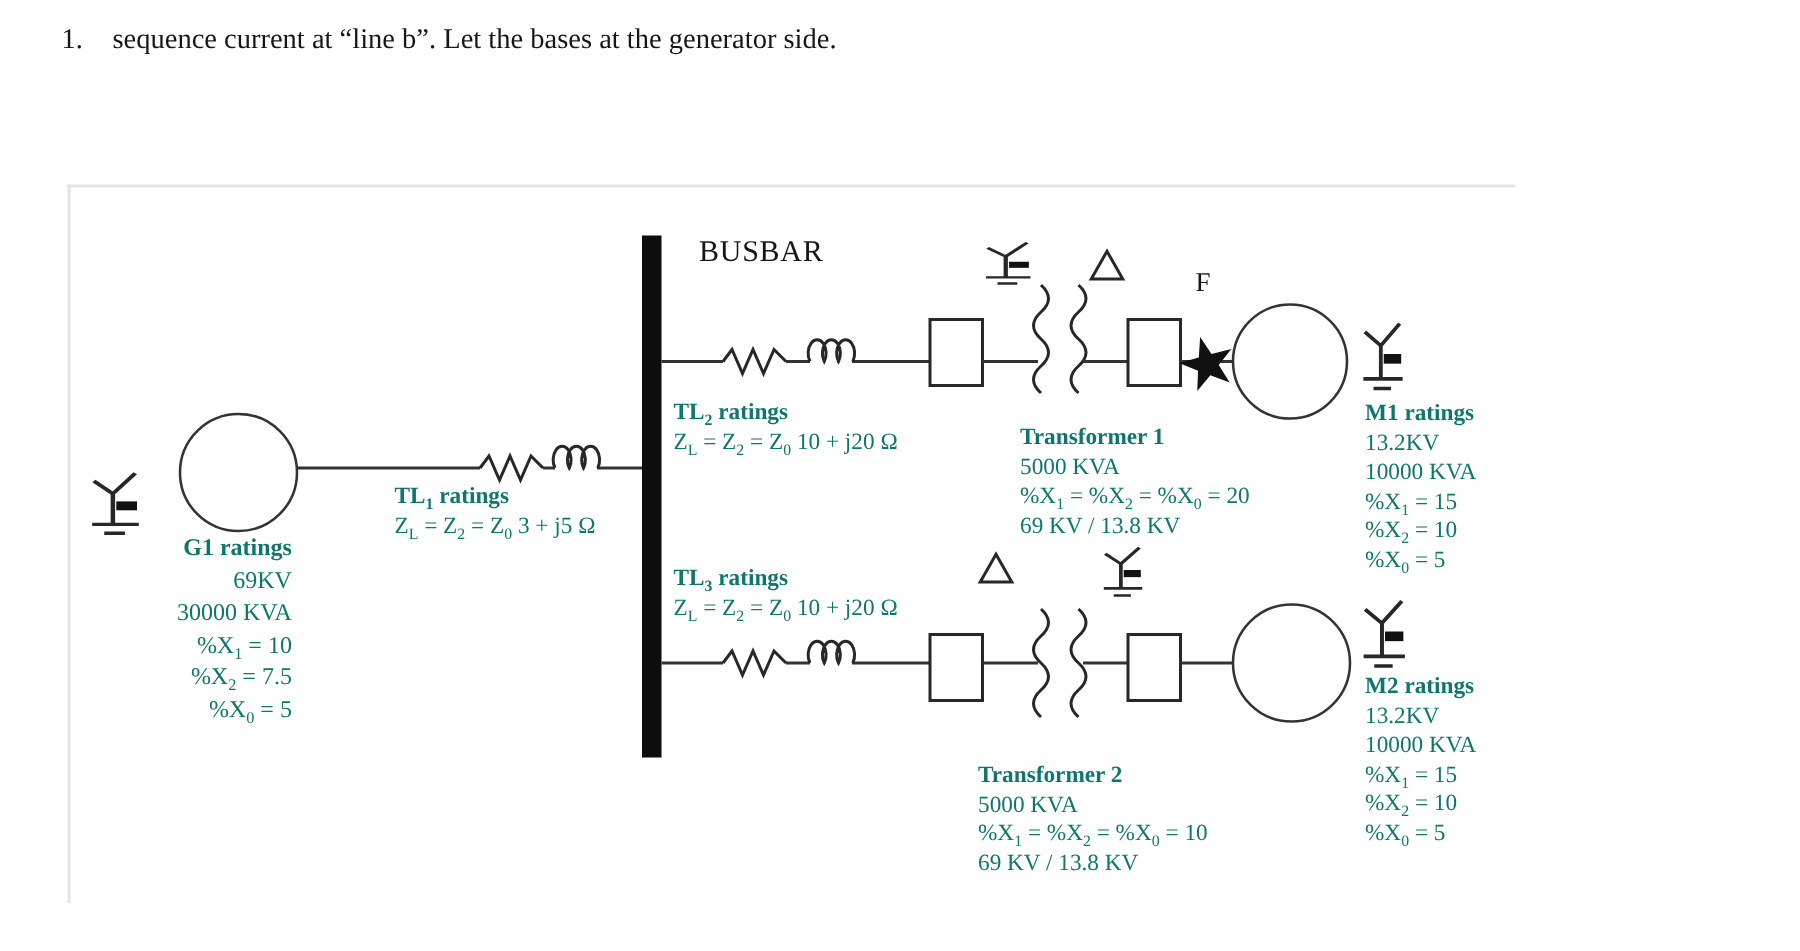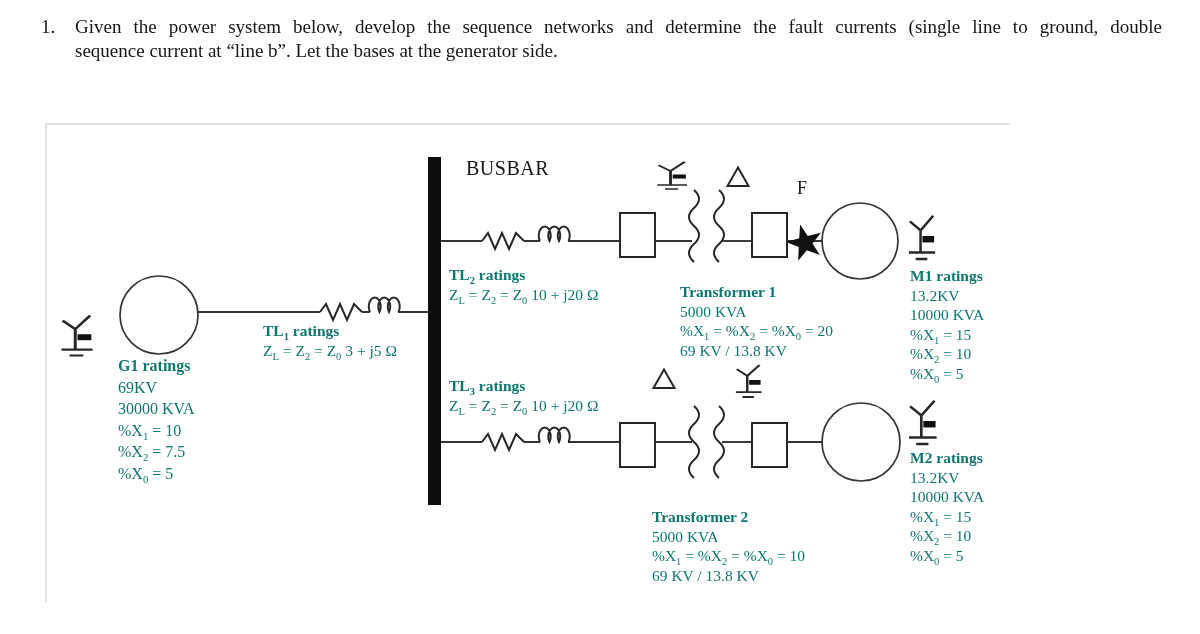--- a/index.html
+++ b/index.html
@@ -8,32 +8,31 @@
   
   .prob-num{position:absolute;left:41px;top:15px;font-size:19px;line-height:24.4px;}
   .prob{position:absolute;left:75px;top:15px;width:1087px;font-size:19px;line-height:24.4px;}
   .prob .just{text-align:justify;text-align-last:justify;}
   
   .frame{position:absolute;left:45px;top:123px;width:963px;height:477px;
          border-left:2px solid #e4e4e4;border-top:2px solid #e4e4e4;}
   
   .lbl{position:absolute;font-size:15.5px;line-height:19.5px;color:#0f766e;white-space:nowrap;}
   .lbl .t{font-weight:bold;}
-  .lh21{line-height:21.5px;font-size:16px;}
+  .lh21{line-height:21.5px;font-size:16px;text-align:right;}
   .busbar-lbl{position:absolute;left:466px;top:157px;font-size:20px;font-weight:normal;letter-spacing:.5px;}
   .f-lbl{position:absolute;left:797px;top:178px;font-size:18px;}
   sub{font-size:.68em;line-height:0;}
   svg{position:absolute;left:0;top:0;}
 </style>
 </head>
 <body>
 
 <div class="prob-num">1.</div>
 <div class="prob">
-  <div class="just">Given the power system below, develop the sequence networks and determine the fault currents (single line to ground, double</div>
   <div>sequence current at “line b”. Let the bases at the generator side.</div>
 </div>
 
 <div class="frame"></div>
 
 <svg width="1200" height="634" viewBox="0 0 1200 634">
   <defs>
     <g id="sym-res" stroke="#272727" stroke-width="2" fill="none">
       <path d="M0,9 L6,1 L13,17 L20,1 L27,17 L34,1 L42,9"></path>
     </g>

